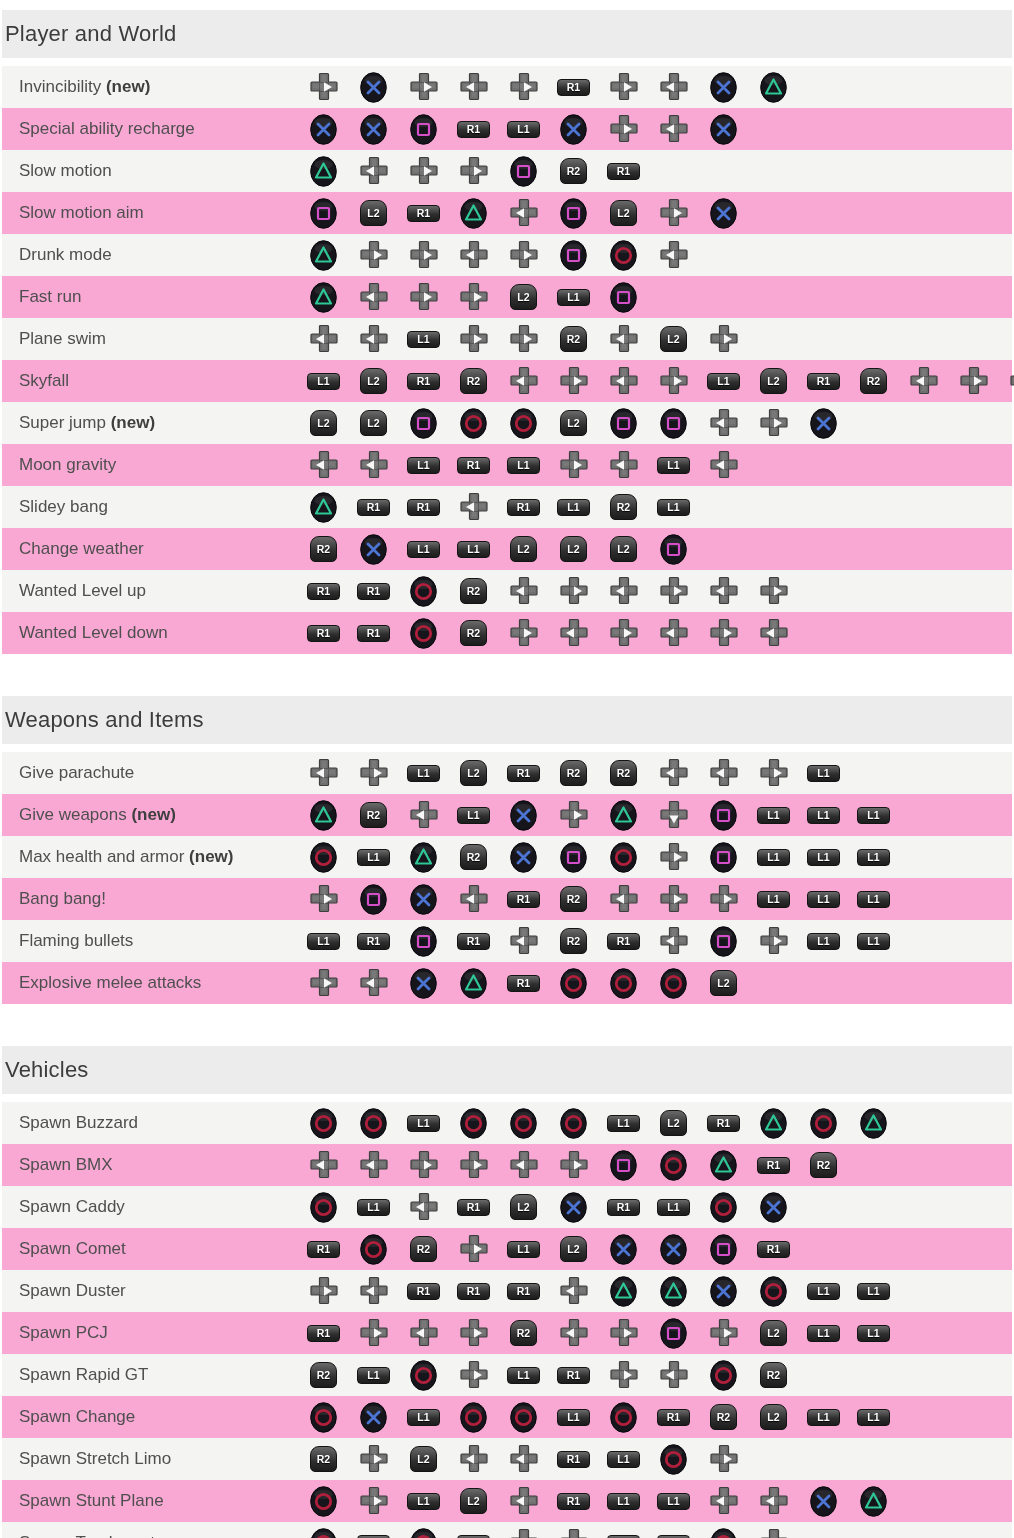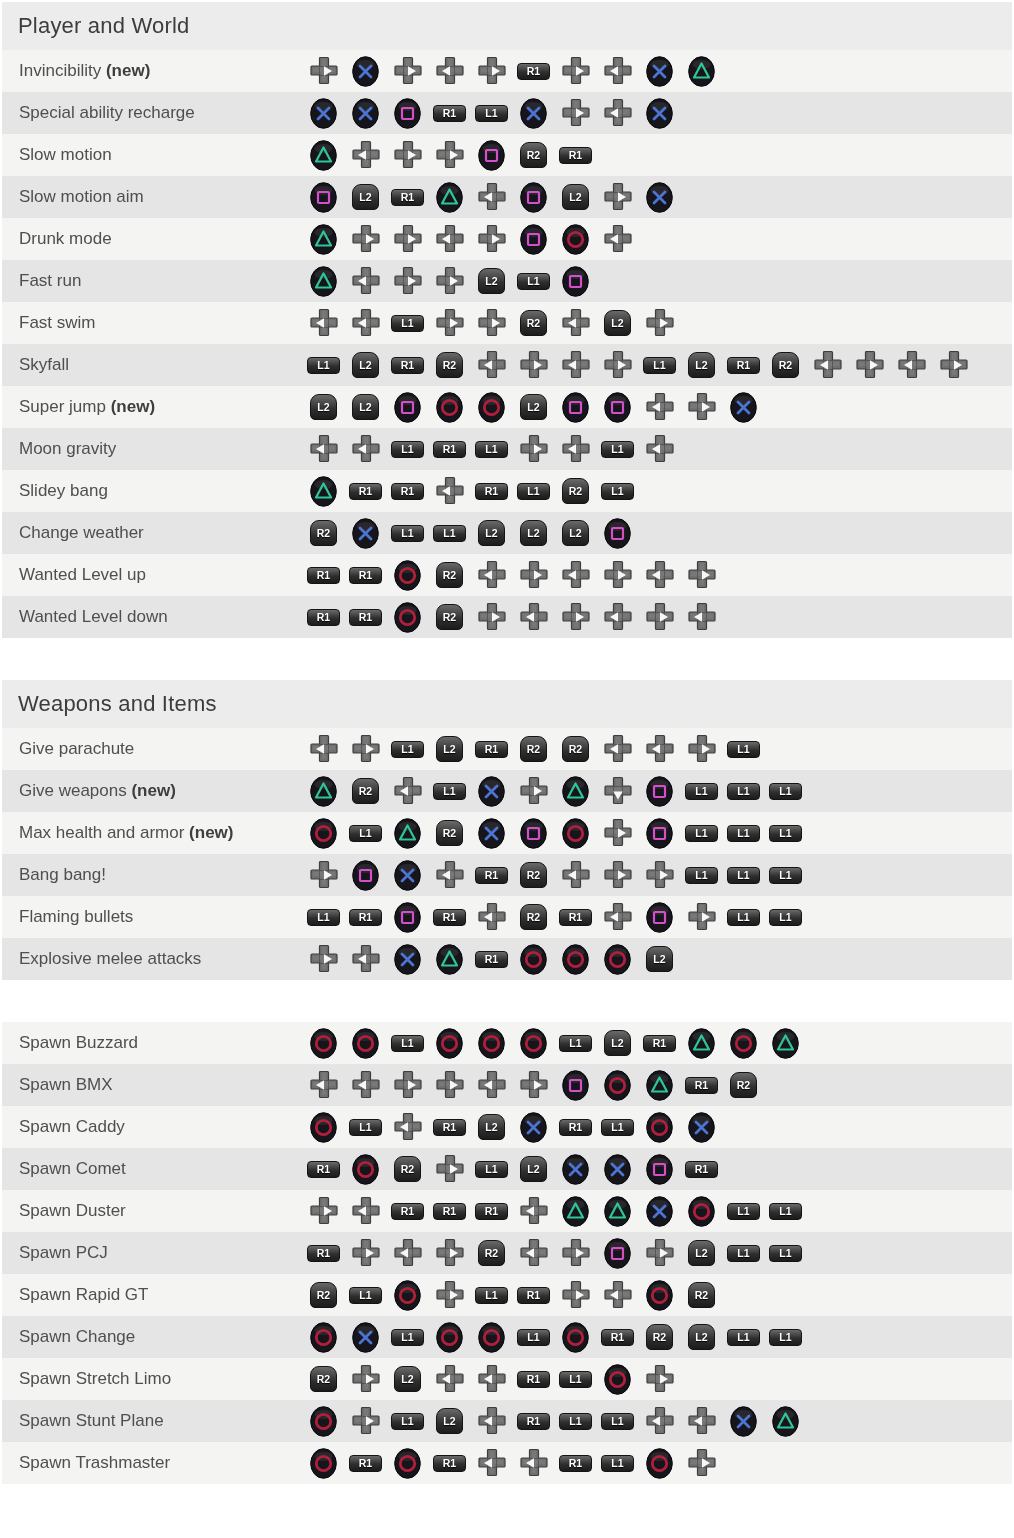--- a/index.html
+++ b/index.html
@@ -1,27 +1,27 @@
 <!DOCTYPE html>
 <html><head>
 <meta charset="utf-8">
 <style>
   html,body{margin:0;padding:0;background:#ffffff;}
   body{width:1014px;font-family:"Liberation Sans",sans-serif;-webkit-font-smoothing:antialiased;}
   .page{width:1014px;padding-top:2px;box-sizing:border-box;}
   section{margin:0 0 0 0;}
   section + section{margin-top:42px;}
-  .sec-header{height:48px;background:#ececec;display:flex;align-items:center;padding-left:16px;margin:0 2px;}
+  .sec-header{height:48px;background:#ececec;display:flex;align-items:center;padding-left:3px;margin:8px 2px;}
   .sec-title{font-size:22px;font-weight:400;color:#3c3c3c;margin:0;letter-spacing:.2px;}
   .row{height:42px;display:flex;align-items:center;margin:0 2px;}
   .row.odd{background:#f4f4f2;}
-  .row.even{background:#e5e5e5;}
+  .row.even{background:#f9a8d4;}
   .row-label{width:288px;padding-left:17px;font-size:17px;color:#4f4f4f;flex-shrink:0;white-space:nowrap;}
   .row-label b{font-weight:700;color:#3f3f3f;}
-  .row-buttons{display:flex;align-items:center;gap:9px;}
+  .row-buttons{display:flex;align-items:center;gap:17px;}
   .btn{width:33px;height:32px;display:flex;align-items:center;justify-content:center;flex-shrink:0;}
   .btn svg{display:block;}
   .btn-shoulder{width:33px;height:17px;border-radius:4px;box-sizing:border-box;
     background:linear-gradient(180deg,#6a6a6a,#2e2e2e 55%,#1c1c1c);
     border:1px solid #141414;color:#fff;font-size:10.5px;font-weight:700;
     display:flex;align-items:center;justify-content:center;text-shadow:0 1px 1px #000;}
   .btn-trigger{width:27px;height:26px;border-radius:9px 9px 5px 5px;box-sizing:border-box;
     background:linear-gradient(180deg,#6a6a6a,#2e2e2e 60%,#1c1c1c);
     border:1px solid #141414;color:#fff;font-size:10.5px;font-weight:700;
     display:flex;align-items:center;justify-content:center;text-shadow:0 1px 1px #000;}
@@ -389,21 +389,21 @@
           <span class="btn">
             <svg width="27" height="31" viewBox="0 0 27 31">
               <ellipse cx="13.5" cy="15.5" rx="12.8" ry="14.8" fill="#15151b" stroke="#07070b" stroke-width="1"></ellipse>
               <ellipse cx="13.5" cy="8.5" rx="9" ry="4.5" fill="#ffffff" opacity="0.08"></ellipse>
               <rect x="8" y="10" width="11" height="11" rx="1" stroke="#d44fc8" stroke-width="2.2" fill="none"></rect>
             </svg>
           </span>
         </div>
       </div>
       <div class="row odd">
-        <div class="row-label"><span>Fast swim</span></div>
+        <div class="row-label"><span>Plane swim</span></div>
         <div class="row-buttons">
           <span class="btn">
             <svg width="30" height="30" viewBox="0 0 30 30">
               <path d="M11.5,1.5 h7 q1,0 1,1 v7.5 h7.5 q1,0 1,1 v7 q0,1 -1,1 h-7.5 v7.5 q0,1 -1,1 h-7 q-1,0 -1,-1 v-7.5 h-7.5 q-1,0 -1,-1 v-7 q0,-1 1,-1 h7.5 v-7.5 q0,-1 1,-1 z" fill="#6f6f6f" stroke="#3e3e3e" stroke-width="1.2"></path>
               <path d="M12.8,3 h4.4 v8.8 h8.8 v4.4 h-8.8 v8.8 h-4.4 v-8.8 h-8.8 v-4.4 h8.8 z" fill="#828282" opacity="0.5"></path>
               <path d="M11,10.5 h8 M11,19.5 h8 M10.5,11 v8 M19.5,11 v8" stroke="#4a4a4a" stroke-width="1" opacity="0.7" fill="none"></path>
               <polygon points="15,10.3 7,15 15,19.7" fill="#f7f7f7"></polygon>
             </svg>
           </span>
           <span class="btn">
@@ -1297,20 +1297,23 @@
               <circle cx="13.5" cy="15.5" r="7.2" stroke="#b01f3c" stroke-width="2.8" fill="none"></circle>
             </svg>
           </span>
           <span class="btn">
             <span class="btn-trigger">L2</span>
           </span>
         </div>
       </div>
     </section>
     <section>
+      <div class="sec-header">
+        <h2 class="sec-title">Vehicles</h2>
+      </div>
       <div class="row odd">
         <div class="row-label"><span>Spawn Buzzard</span></div>
         <div class="row-buttons">
           <span class="btn">
             <svg width="27" height="31" viewBox="0 0 27 31">
               <ellipse cx="13.5" cy="15.5" rx="12.8" ry="14.8" fill="#15151b" stroke="#07070b" stroke-width="1"></ellipse>
               <ellipse cx="13.5" cy="8.5" rx="9" ry="4.5" fill="#ffffff" opacity="0.08"></ellipse>
               <circle cx="13.5" cy="15.5" r="7.2" stroke="#b01f3c" stroke-width="2.8" fill="none"></circle>
             </svg>
           </span>

